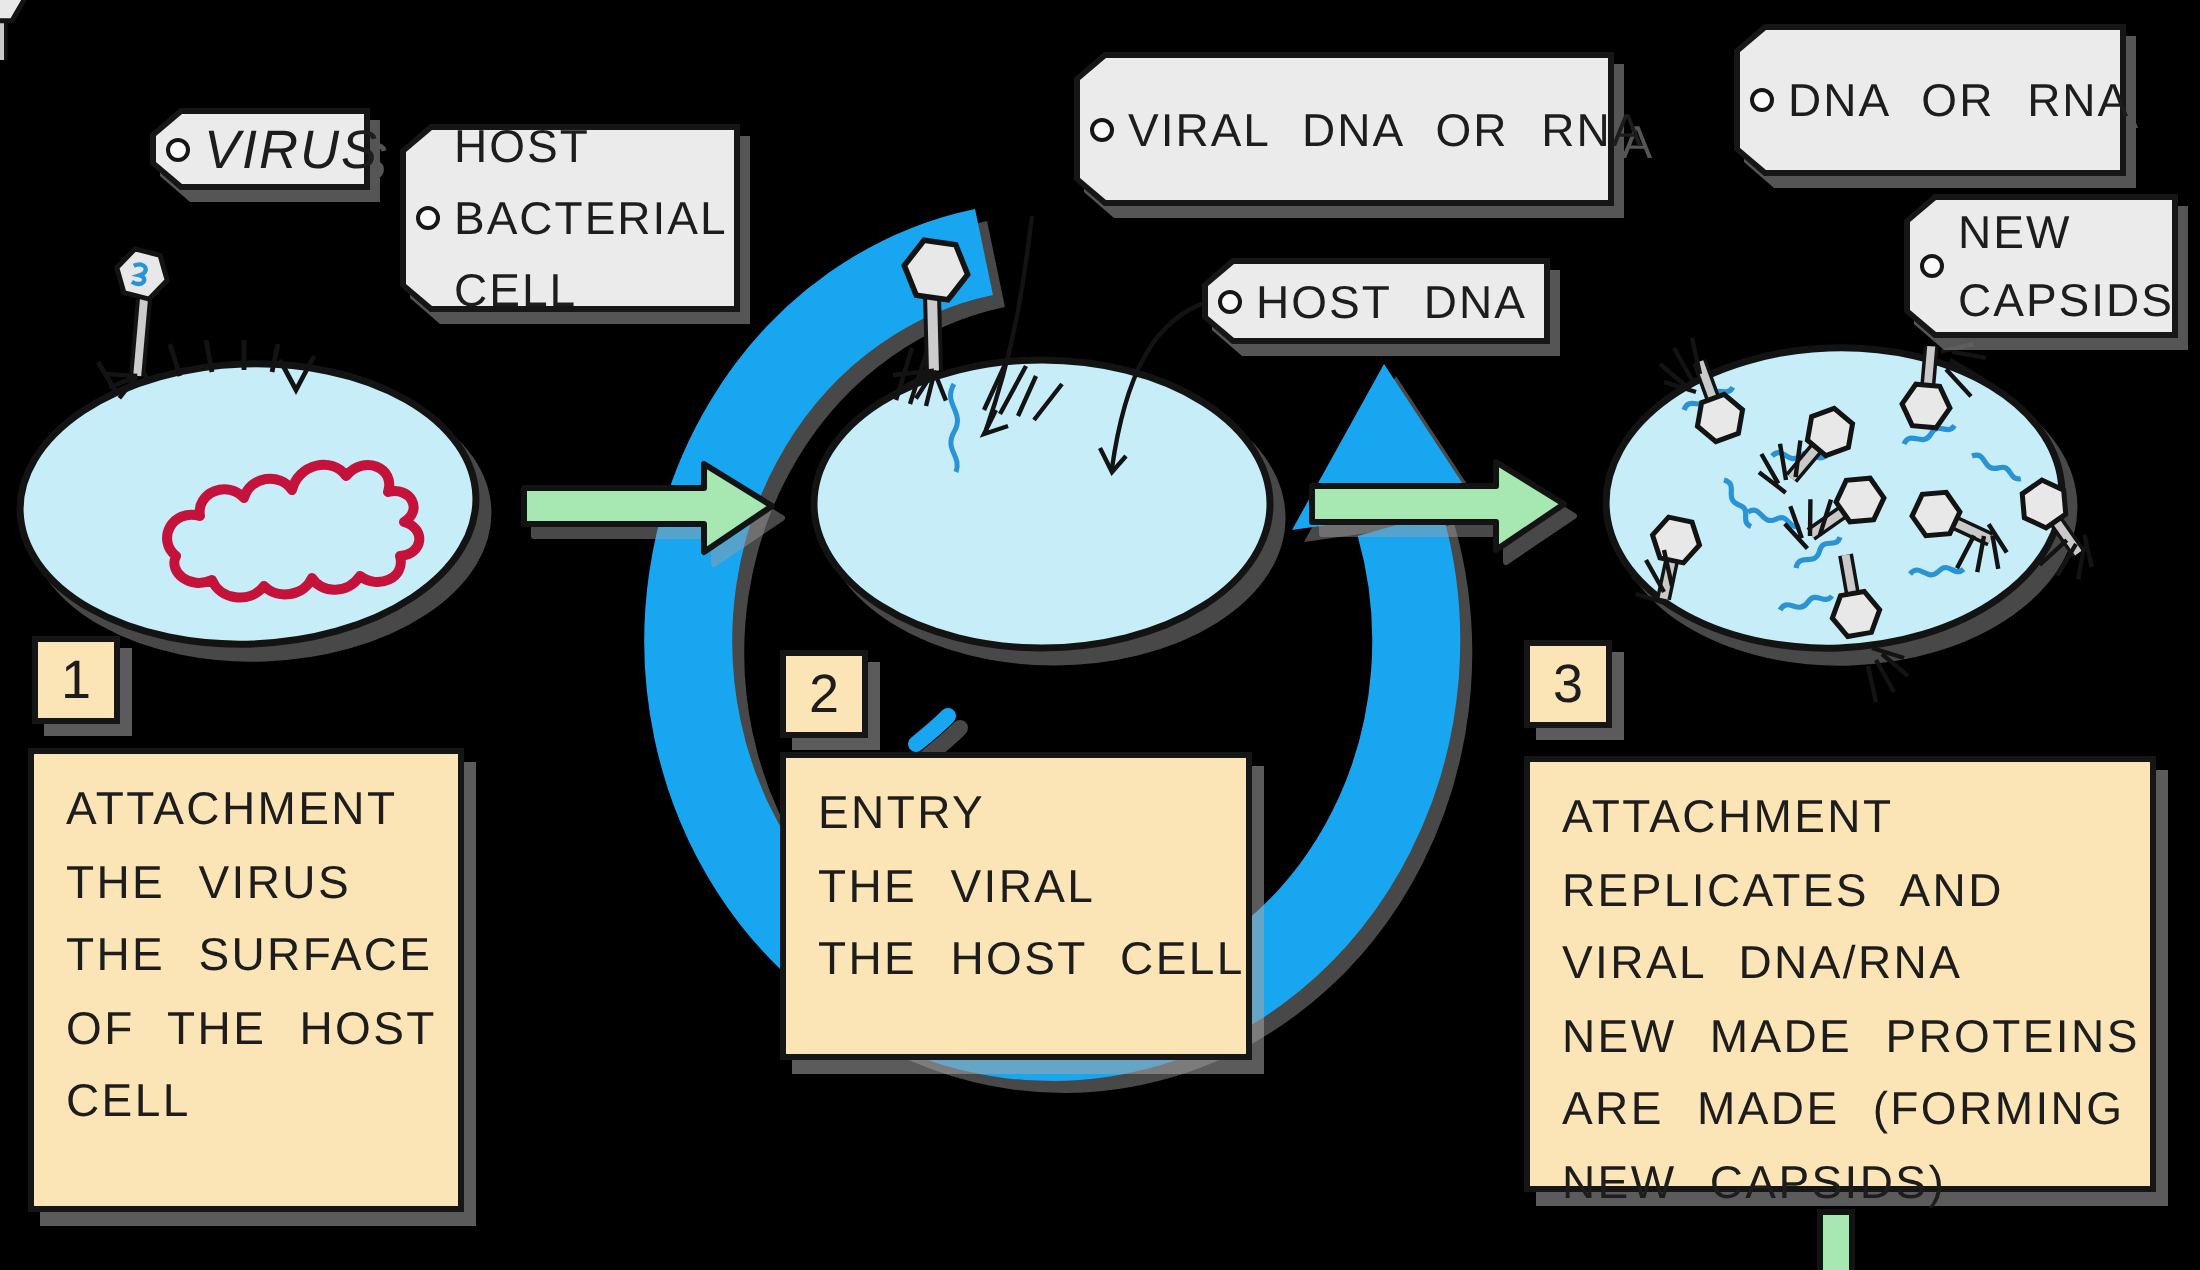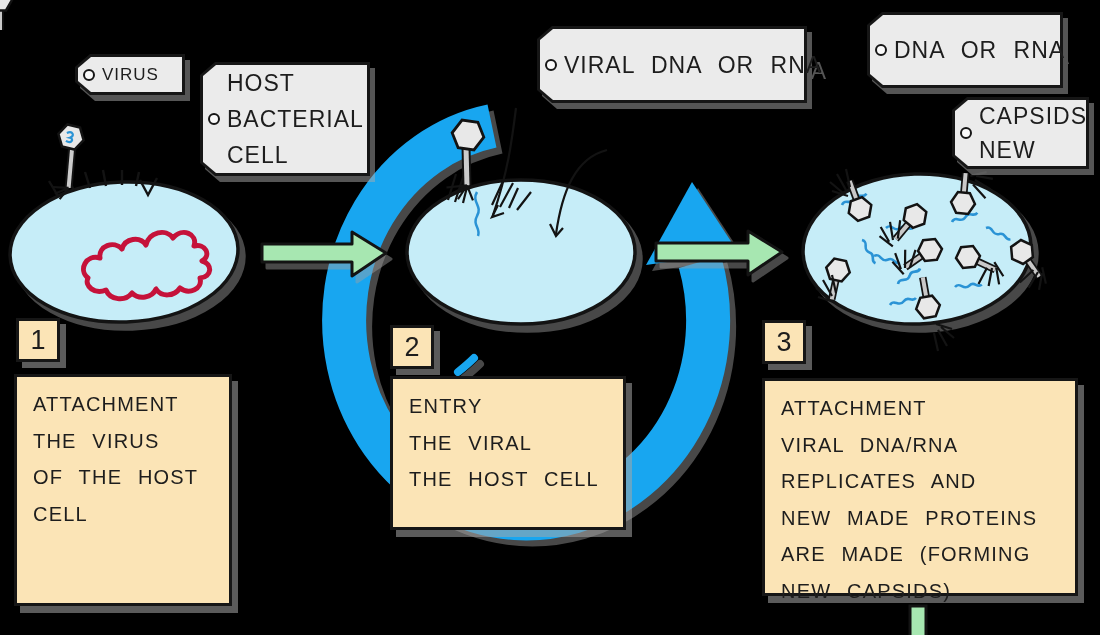--- a/index.html
+++ b/index.html
@@ -12,34 +12,34 @@
   .tbg{position:absolute;inset:0;background:#161616;
        clip-path:polygon(15px 0,100% 0,100% 100%,15px 100%,0 calc(100% - 13px),0 13px);}
   .tin{position:absolute;inset:3px;background:#ebebeb;
        clip-path:polygon(13px 0,100% 0,100% 100%,13px 100%,0 calc(100% - 11px),0 11px);}
   .thole{position:absolute;left:8px;top:50%;transform:translateY(-50%);
          width:8px;height:8px;border-radius:50%;background:#fafafa;border:2.5px solid #161616;}
   .tlines{position:absolute;left:27px;right:4px;top:0;bottom:0;display:flex;
           flex-direction:column;justify-content:center;color:#1d1d1d;
           font-size:23px;letter-spacing:1px;word-spacing:9px;}
   .tl{line-height:36px;white-space:nowrap;}
-  #t-virus .tlines{font-size:17px;}
+  #t-virus .tlines{font-size:27px;font-style:italic;}
   #t-capsids .tl{line-height:34px;}
 
   
   .badge{position:absolute;width:44px;height:44px;box-sizing:border-box;
          background:#fbe4b6;border:3px solid #161616;
          box-shadow:6px 6px 0 rgba(165,165,165,0.55);
          display:flex;align-items:center;justify-content:center;
          font-size:27px;color:#1d1d1d;}
 
   
   .note{position:absolute;box-sizing:border-box;background:#fbe4b6;
         border:3px solid #161616;box-shadow:6px 7px 0 rgba(165,165,165,0.55);
-        color:#1d1d1d;font-size:20px;letter-spacing:1.2px;word-spacing:9px;
+        color:#1d1d1d;font-size:23px;letter-spacing:1.2px;word-spacing:9px;
         padding:9px 4px 0 16px;}
   .note div{line-height:36.5px;white-space:nowrap;}
 </style>
 </head>
 <body>
 
 <div id="stage">
 
   <svg id="scene" width="1100" height="635" viewBox="0 0 1100 635">
 
@@ -151,85 +151,94 @@
 
   <div class="tag" id="t-virus" style="left:75px;top:54px;width:110px;height:41px">
     <span class="tbg"></span>
     <span class="tin"></span>
     <span class="thole"></span>
     <div class="tlines">
         <span class="tl">VIRUS</span>
       </div>
   </div>
 
-  <div class="tag" id="t-host" style="left:200px;top:62px;width:170px;height:114px">
+  <div class="tag" id="t-host" style="left:200px;top:62px;width:170px;height:94px">
     <span class="tbg"></span>
     <span class="tin"></span>
     <span class="thole"></span>
     <div class="tlines">
       <span class="tl">HOST</span>
       <span class="tl">BACTERIAL</span>
       <span class="tl">CELL</span>
     </div>
   </div>
 
   <div class="tag" id="t-injected" style="left:537px;top:26px;width:270px;height:77px">
     <span class="tbg"></span>
     <span class="tin"></span>
     <span class="thole"></span>
     <div class="tlines">
       <span class="tl">VIRAL DNA OR RNA</span>
     </div>
   </div>
 
+  <div class="tag" id="t-hostdna" style="left:601px;top:129px;width:174px;height:43px">
+    <span class="tbg"></span>
+    <span class="tin"></span>
+    <span class="thole"></span>
+    <div class="tlines">
+        <span class="tl">HOST DNA</span>
+      </div>
+  </div>
 
   <div class="tag" id="t-newviral" style="left:867px;top:12px;width:196px;height:76px">
     <span class="tbg"></span>
     <span class="tin"></span>
     <span class="thole"></span>
     <div class="tlines">
       <span class="tl">DNA OR RNA</span>
     </div>
   </div>
 
   <div class="tag" id="t-capsids" style="left:952px;top:97px;width:137px;height:72px">
     <span class="tbg"></span>
     <span class="tin"></span>
     <span class="thole"></span>
     <div class="tlines">
+      <span class="tl">NEW</span>
       <span class="tl">CAPSIDS</span>
-      <span class="tl">NEW</span>
     </div>
   </div>
 
   <div class="badge" style="left:16px;top:318px">
     <span>1</span>
   </div>
   <div class="badge" style="left:390px;top:325px">
     <span>2</span>
   </div>
   <div class="badge" style="left:762px;top:320px">
     <span>3</span>
   </div>
 
   <div class="note" style="left:14px;top:374px;width:218px;height:232px">
     <div>ATTACHMENT</div>
     <div>THE VIRUS</div>
+    <div>THE SURFACE</div>
     <div>OF THE HOST</div>
     <div>CELL</div>
   </div>
 
   <div class="note" style="left:390px;top:376px;width:236px;height:154px">
     <div>ENTRY</div>
     <div>THE VIRAL</div>
     <div>THE HOST CELL</div>
   </div>
 
   <div class="note" style="left:762px;top:378px;width:316px;height:218px">
     <div>ATTACHMENT</div>
+    <div>REPLICATES AND</div>
     <div>VIRAL DNA/RNA</div>
-    <div>REPLICATES AND</div>
     <div>NEW MADE PROTEINS</div>
     <div>ARE MADE (FORMING</div>
     <div>NEW CAPSIDS)</div>
   </div>
 
 </div>
 
 </body></html>

